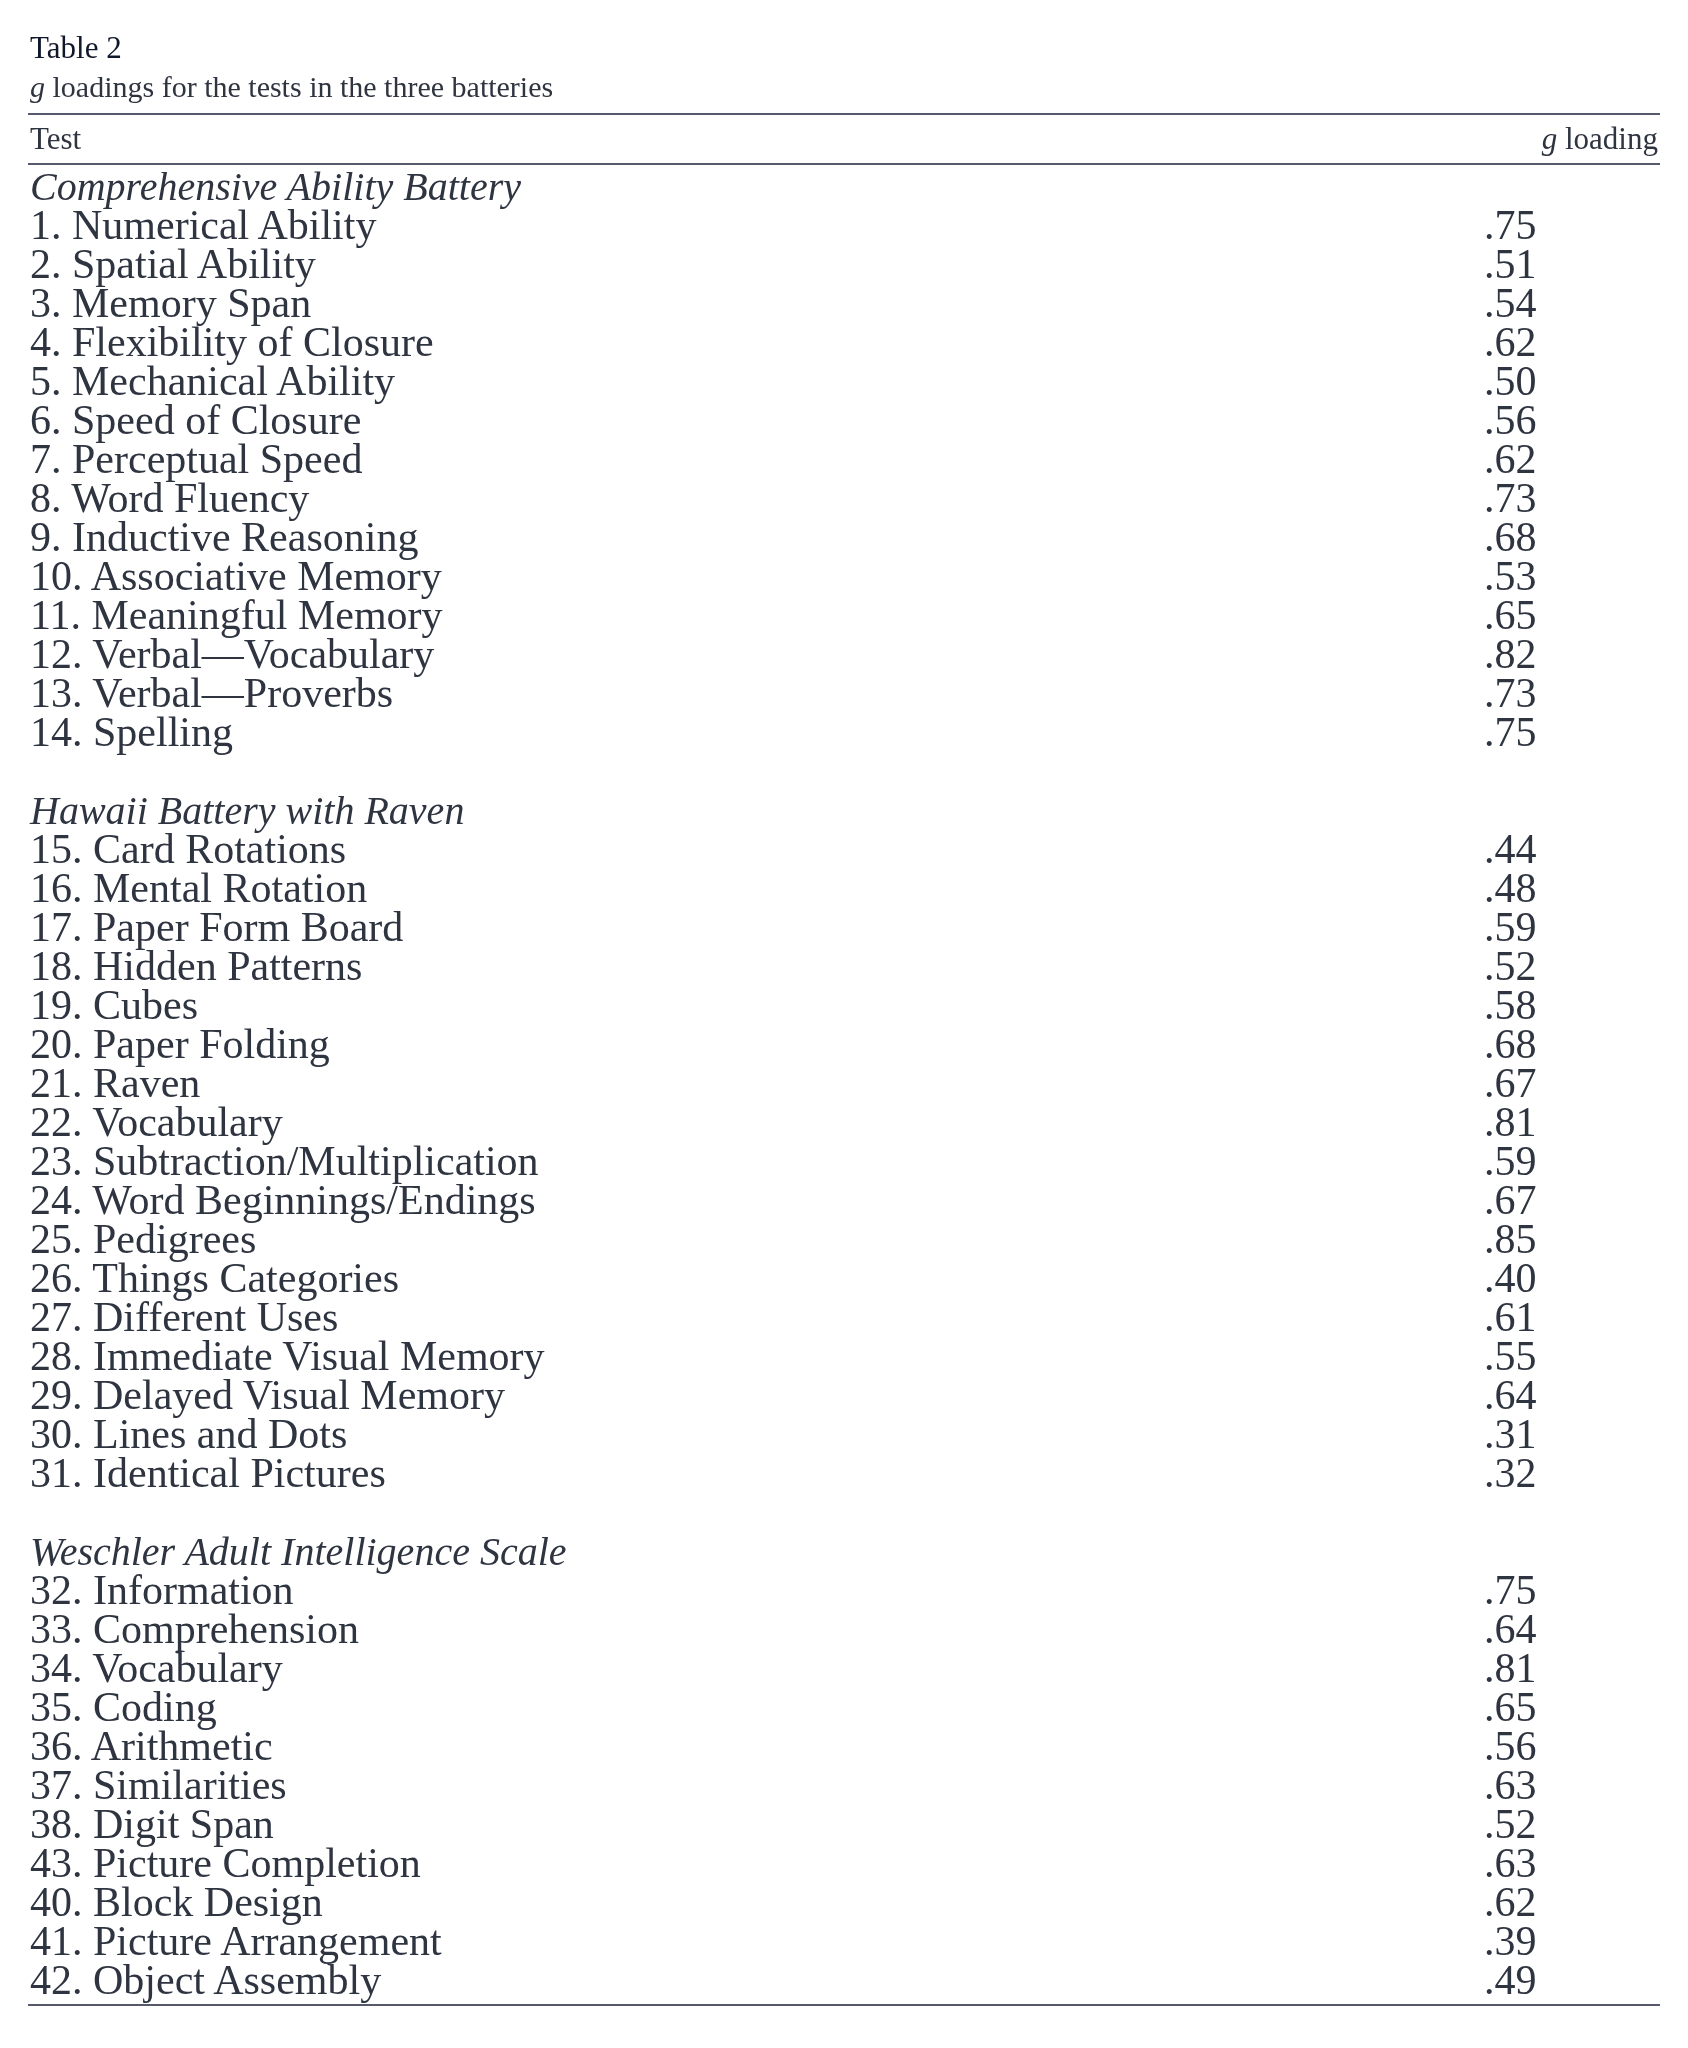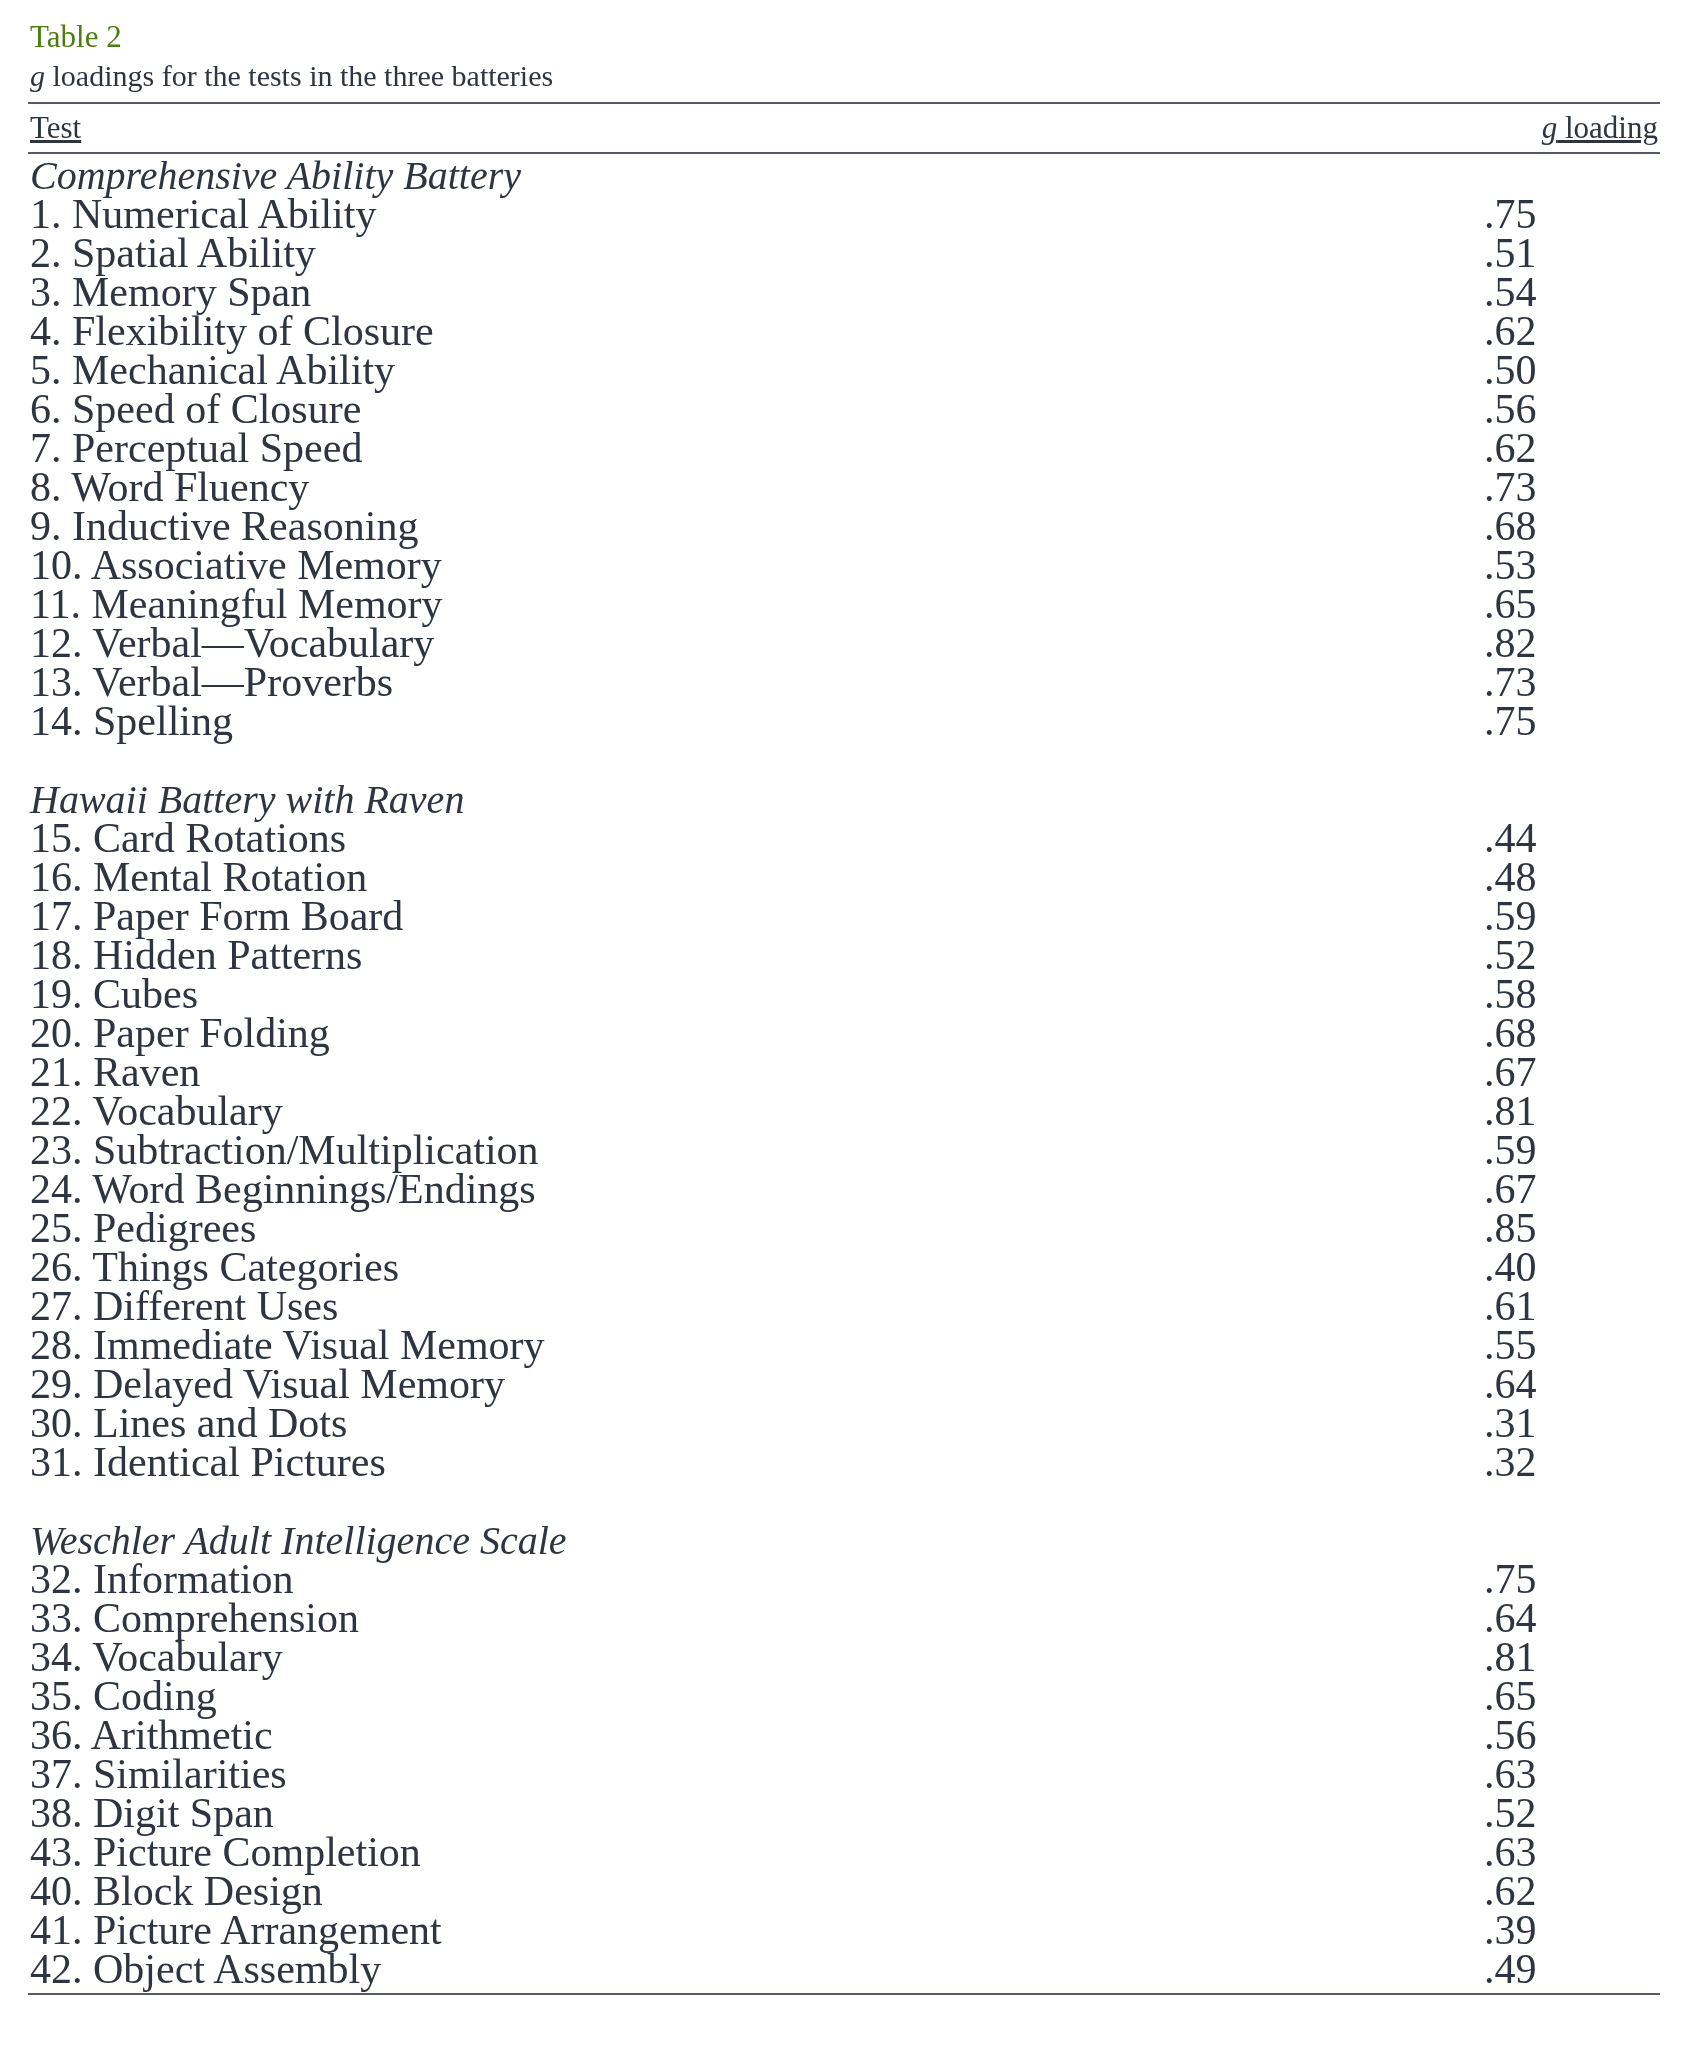--- a/index.html
+++ b/index.html
@@ -17,22 +17,23 @@
   .table-wrap {
     position: relative;
     width: 1688px;
     height: 2048px;
     box-sizing: border-box;
     padding: 18px 28px 0 28px;
   }
   .table-number {
     font-size: 31px;
     line-height: 38px;
-    color: #4d7c0f;
-    padding-left: 2px;
+    color: #0f172a;
+    padding-left: 2px;
+    margin-top: 11px;
   }
   .table-caption {
     font-size: 30px;
     line-height: 40px;
     color: #2e3440;
     padding-left: 2px;
   }
   .table-caption .gital {
     font-style: italic;
   }
@@ -44,21 +45,20 @@
   .rule-top { margin-top: 6px; }
   .rule-head { margin-top: 0px; }
   .rule-bottom { margin-top: 4px; }
 
   .head-row {
     display: flex;
     align-items: baseline;
     font-size: 31px;
     line-height: 48px;
     padding-left: 2px;
-    text-decoration: underline;
   }
   .head-test { flex: 1 1 auto; }
   .head-loading {
     flex: 0 0 auto;
     text-align: center;
     white-space: nowrap;
     padding-right: 2px;
   }
   .head-loading .gital { font-style: italic; }
 

